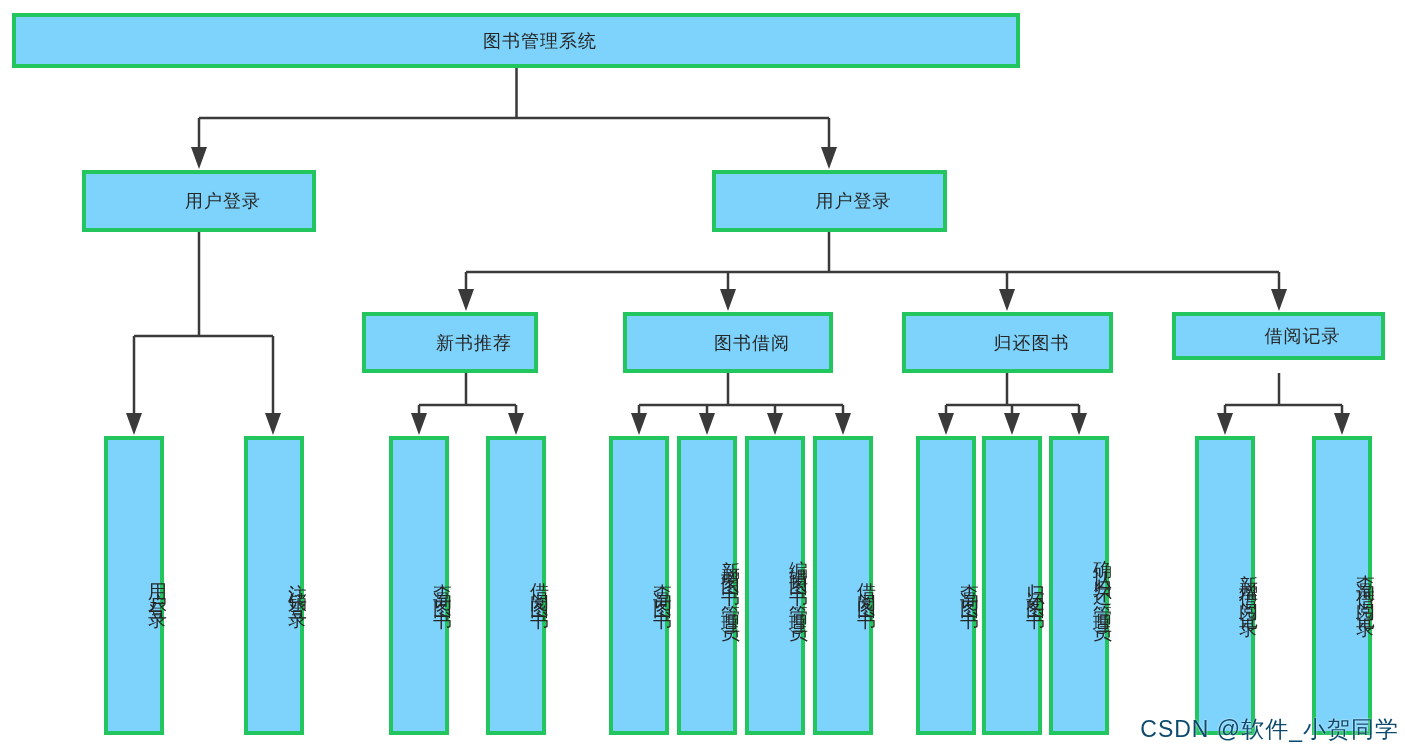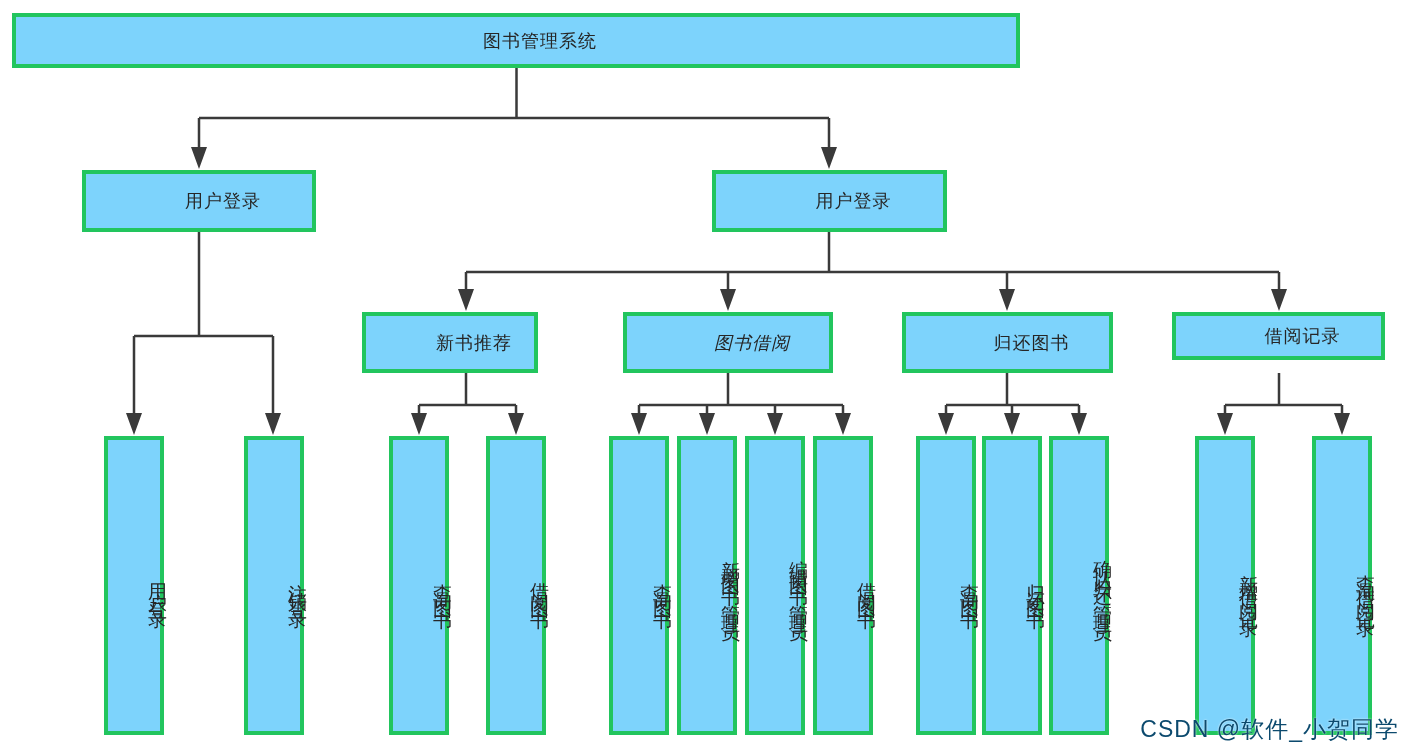--- a/index.html
+++ b/index.html
@@ -47,21 +47,21 @@
     font-size: 19px;
     letter-spacing: 9px;
     line-height: 1;
     white-space: nowrap;
   }
   
   .p-root { left: 12px;  top: 13px;  width: 1008px; height: 55px; }
   .p-l2a  { left: 82px;  top: 170px; width: 234px;  height: 62px; }
   .p-l2b  { left: 712px; top: 170px; width: 235px;  height: 62px; }
   .p-l3a  { left: 362px; top: 312px; width: 176px;  height: 61px; }
-  .p-l3b  { left: 623px; top: 312px; width: 210px;  height: 61px; font-style: italic; }
+  .p-l3b  { left: 623px; top: 312px; width: 210px;  height: 61px; }
   .p-l3c  { left: 902px; top: 312px; width: 211px;  height: 61px; }
   .p-l3d  { left: 1172px;top: 312px; width: 213px;  height: 48px; text-align: right; }
   .leaf   { top: 436px; width: 60px; height: 299px; }
   .p-f1  { left: 104px; }
   .p-f2  { left: 244px; }
   .p-f3  { left: 389px; }
   .p-f4  { left: 486px; }
   .p-f5  { left: 609px; }
   .p-f6  { left: 677px; }
   .p-f7  { left: 745px; }

